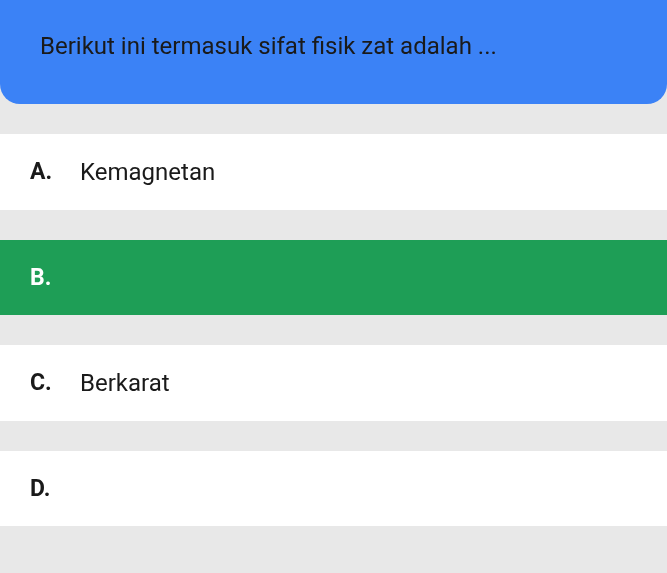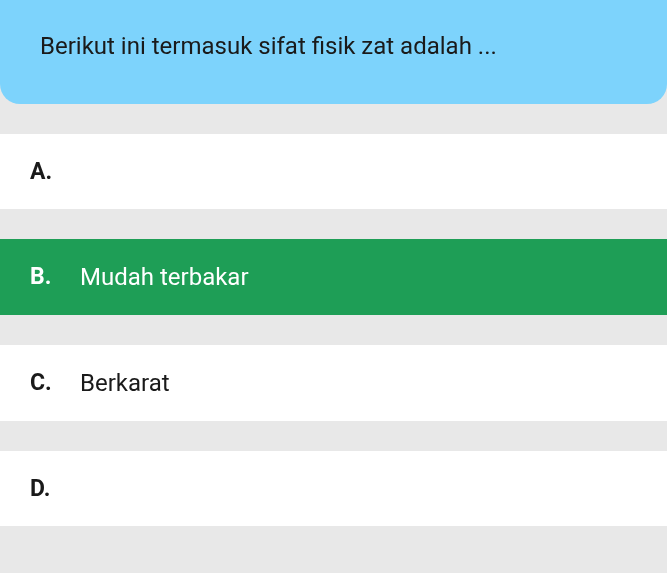--- a/index.html
+++ b/index.html
@@ -8,21 +8,21 @@
       box-sizing: border-box;
     }
     body {
       font-family: -apple-system, BlinkMacSystemFont, 'Segoe UI', Roboto, sans-serif;
       background-color: #e8e8e8;
       width: 667px;
       height: 573px;
       overflow: hidden;
     }
     .question-card {
-      background-color: #7dd3fc;
+      background-color: #3b82f6;
       border-radius: 0 0 20px 20px;
       padding: 30px 40px 40px 40px;
       margin-bottom: 30px;
     }
     .question-text {
       font-size: 24px;
       color: #1a1a1a;
       line-height: 1.4;
     }
     .option-card {
@@ -56,25 +56,25 @@
   </style>
 </head>
 <body>
 
 <div class="question-card">
   <div class="question-text">Berikut ini termasuk sifat fisik zat adalah ...</div>
 </div>
 
 <div class="option-card">
   <span class="option-letter">A.</span>
+  <span class="option-text">Kemagnetan</span>
 </div>
 
 <div class="option-card selected">
   <span class="option-letter">B.</span>
-  <span class="option-text">Mudah terbakar</span>
 </div>
 
 <div class="option-card">
   <span class="option-letter">C.</span>
   <span class="option-text">Berkarat</span>
 </div>
 
 <div class="option-card">
   <span class="option-letter">D.</span>
 </div>

